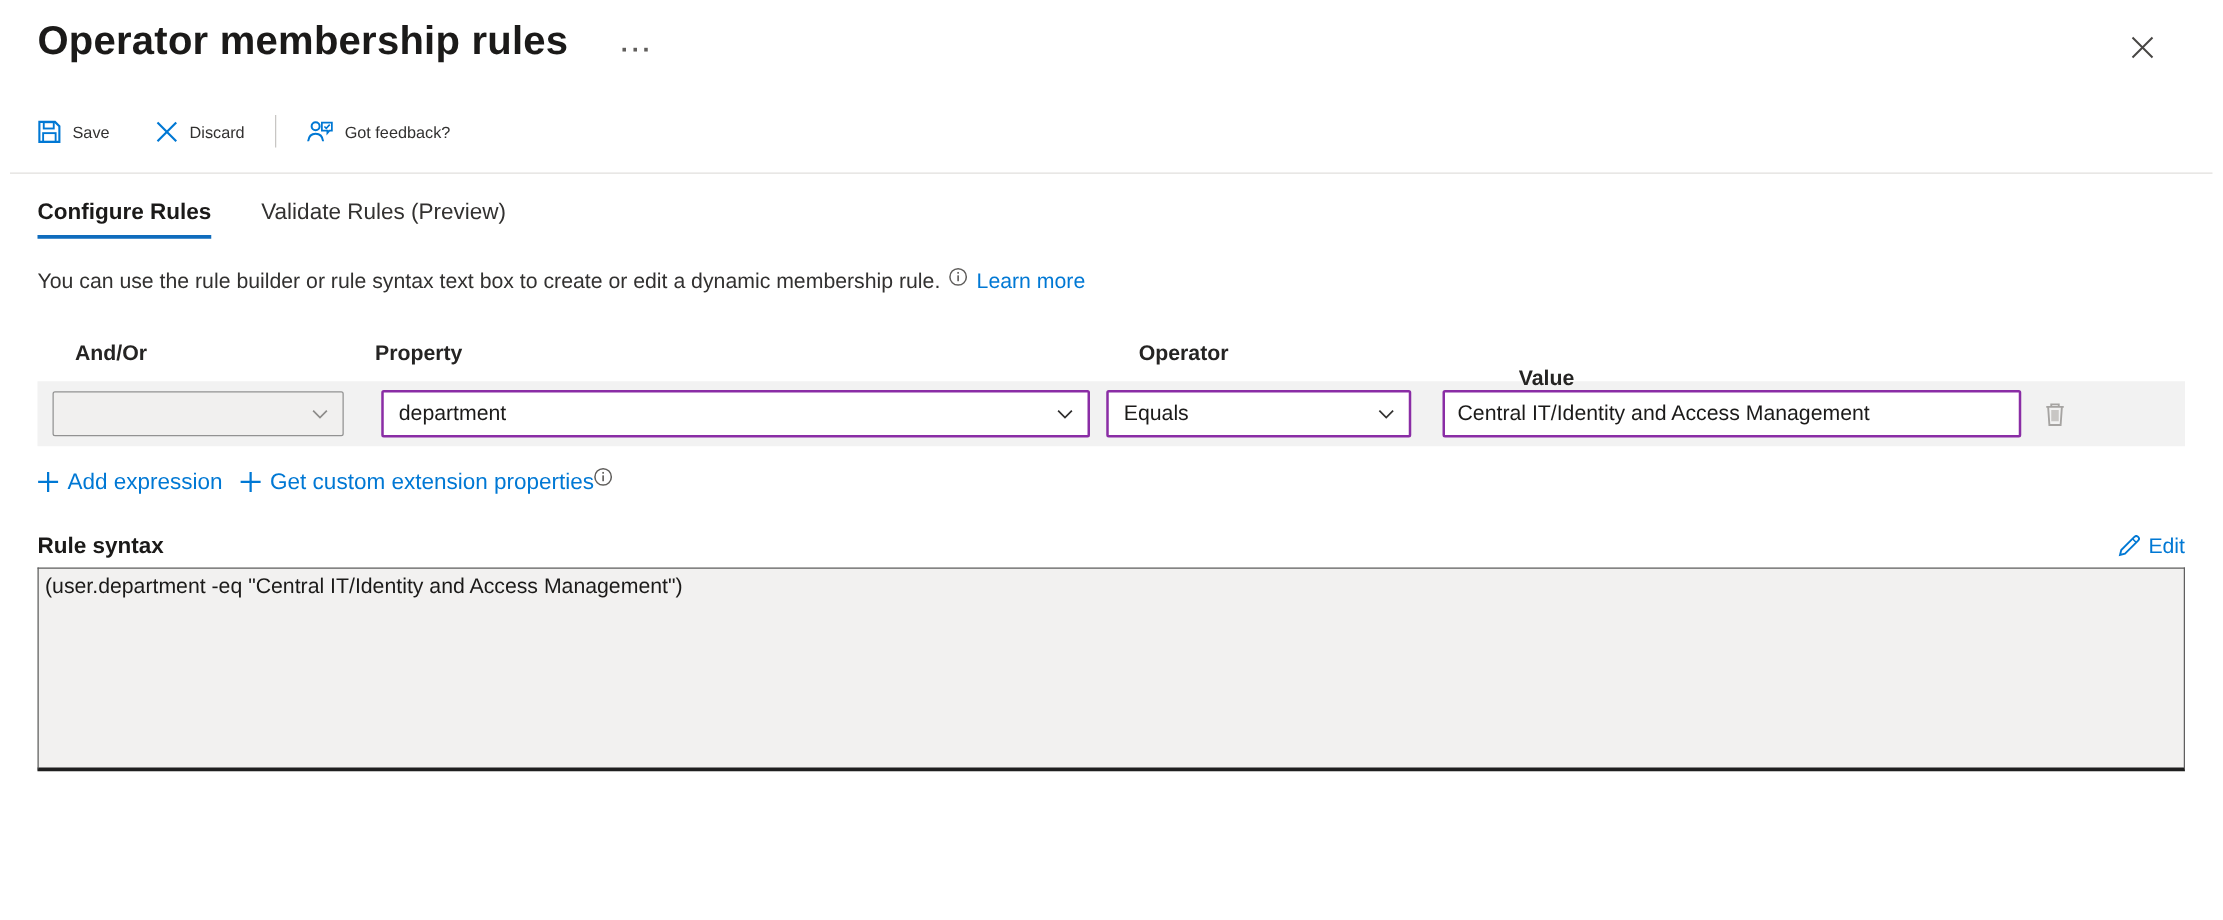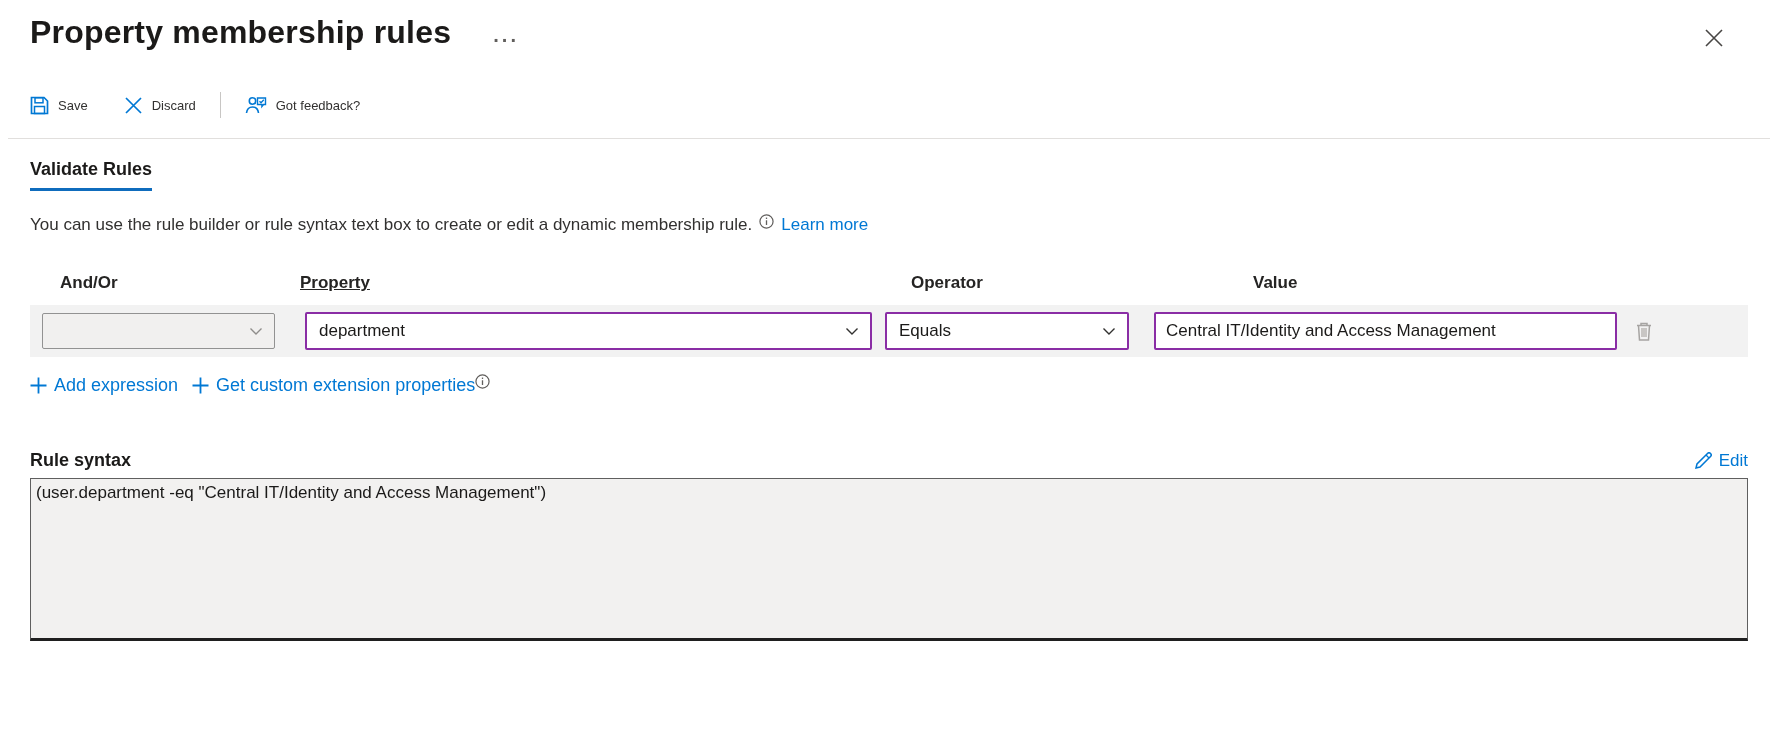--- a/index.html
+++ b/index.html
@@ -34,23 +34,23 @@
   
   .description { margin-top: 24px; display: flex; align-items: center; gap: 7px; font-size: 17px; color: #323130; text-align: center; }
   .link { color: #0078d4; cursor: pointer; text-decoration: none; }
   .info-icon { display: inline-flex; margin-top: -8px; }
 
   
   .rule-builder { margin-top: 38px; position: relative; }
   .col-headers { position: relative; height: 22px; }
   .col-header { position: absolute; top: 0; font-size: 17px; font-weight: 700; color: #252423; }
   .col-and-or { left: 30px; }
-  .col-property { left: 270px; text-decoration: underline; }
+  .col-property { left: 270px; }
   .col-operator { left: 881px; }
-  .col-value { left: 1223px; }
+  .col-value { left: 1185px; margin-top: 20px; }
 
   .rule-row { margin-top: 10px; height: 52px; background: #f2f2f2; display: flex; align-items: center; padding-left: 12px; }
   .dropdown {
     height: 38px; background: #ffffff; border: 2px solid #8a2da5; border-radius: 2px;
     display: flex; align-items: center; justify-content: space-between;
     padding: 0 10px 0 12px; font-size: 17px; color: #1b1a19; cursor: pointer;
   }
   .dropdown.disabled { background: #f1f0ef; border: 1px solid #929292; color: #a19f9d; height: 36px; }
   .dd-andor  { width: 233px; }
   .dd-property { width: 567px; margin-left: 30px; }
@@ -60,39 +60,39 @@
     border: 2px solid #8a2da5; border-radius: 2px; padding: 0 10px;
     font-size: 17px; color: #1b1a19; font-family: "Liberation Sans", "DejaVu Sans", sans-serif; outline: none;
   }
   .trash-btn { margin-left: 17px; display: flex; align-items: center; cursor: pointer; }
 
   .builder-links { margin-top: 18px; display: flex; align-items: center; gap: 4px; font-size: 18px; }
   .builder-link { display: flex; align-items: center; gap: 7px; color: #0078d4; cursor: pointer; }
   .builder-link + .builder-link { margin-left: 10px; justify-content: flex-end; }
 
   
-  .syntax-header { margin-top: 54px; display: flex; align-items: flex-end; justify-content: space-between; }
+  .syntax-header { margin-top: 30px; display: flex; align-items: flex-end; justify-content: space-between; }
   .syntax-label { font-size: 18px; font-weight: 700; color: #1b1a19; }
   .edit-link { display: flex; align-items: center; gap: 7px; font-size: 17px; color: #0078d4; cursor: pointer; }
   .syntax-box {
     margin-top: 7px; height: 163px; background: #f2f1f0;
     border: 1px solid #5f5f5f; border-bottom: 3px solid #1f1f1f;
     padding: 3px 5px; font-size: 17px; color: #1b1a19; line-height: 1.35;
     white-space: pre-wrap;
   }
 
   svg { display: block; }
 </style>
 </head>
 <body>
 
 <div class="page">
 
   <div class="header-row">
-    <h1 class="page-title">Property membership rules</h1>
+    <h1 class="page-title">Operator membership rules</h1>
     <div class="more-options">···</div>
     <div class="header-spacer"></div>
     <div class="close-btn">
       <span>
         <svg width="20" height="20" viewBox="0 0 20 20">
             <path d="M2 2 L18 18 M18 2 L2 18" stroke="#484644" stroke-width="1.6"></path>
           </svg>
       </span>
     </div>
   </div>
@@ -125,21 +125,22 @@
             <path d="M12.5 3 h8 v6.5 h-2 l-1.6 2 v-2 h-4.4 z" fill="none" stroke="#0078d4" stroke-width="1.4"></path>
             <path d="M14.5 6.2 l1.5 1.5 l2.8-3" fill="none" stroke="#0078d4" stroke-width="1.3"></path>
           </svg>
       </span>
       <span>Got feedback?</span>
     </div>
   </div>
   <hr class="toolbar-sep-line">
 
   <div class="tabs">
-    <div class="tab active">Validate Rules</div>
+    <div class="tab active">Configure Rules</div>
+    <div class="tab">Validate Rules (Preview)</div>
   </div>
 
   <div class="description">
     <span>You can use the rule builder or rule syntax text box to create or edit a dynamic membership rule.</span>
     <span class="info-icon">
       <svg width="15" height="15" viewBox="0 0 16 16">
           <circle cx="8" cy="8" r="7" fill="none" stroke="#605e5c" stroke-width="1.3"></circle>
           <rect x="7.3" y="6.7" width="1.4" height="5" fill="#605e5c"></rect>
           <rect x="7.3" y="3.8" width="1.4" height="1.5" fill="#605e5c"></rect>
         </svg>

